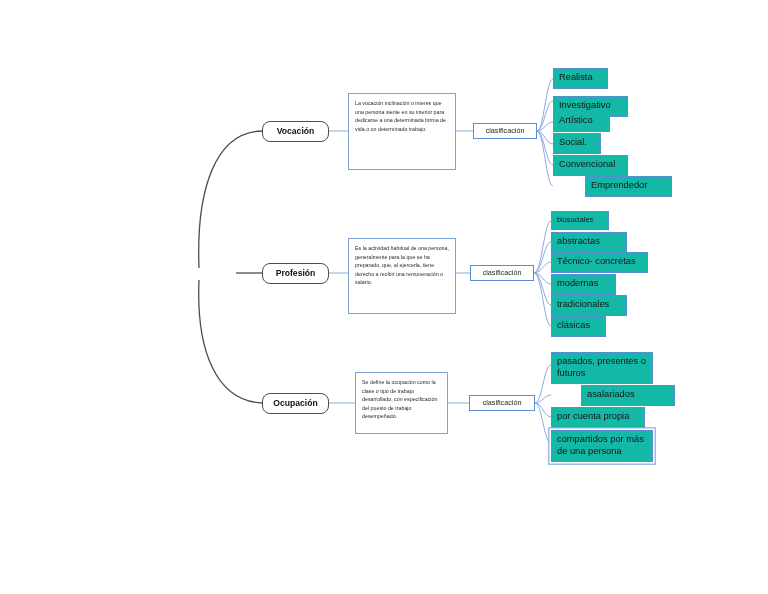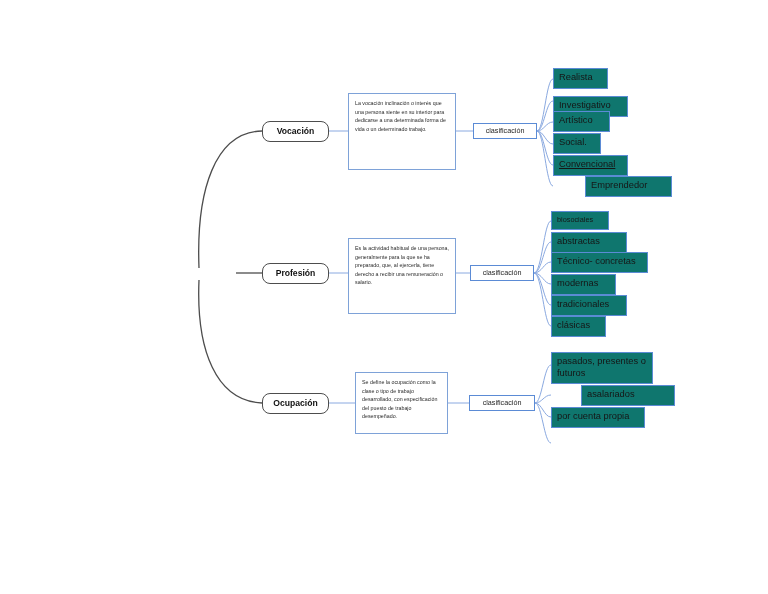--- a/index.html
+++ b/index.html
@@ -90,21 +90,21 @@
     display: flex;
     align-items: center;
     justify-content: center;
     text-align: center;
     line-height: 1.15;
     padding: 0 3px;
   }
 
   
   .leaf-node {
-    background: #0f766e;
+    background: #14b8a6;
     border: 1.1px solid #5b8bd5;
     font-size: 9.3px;
     color: #161616;
     display: flex;
     align-items: center;
     text-align: left;
     line-height: 1.25;
     padding: 1px 5px 2px 5px;
     white-space: nowrap;
   }
@@ -173,21 +173,21 @@
   <div class="node branch-node" style="left:262px; top:121px; width:67px; height:21px;">Vocación</div>
 
   <div class="node desc-node" style="left:348px; top:93px; width:108px; height:77px;">La vocación inclinación o interés que una persona siente en su interior para dedicarse a una determinada forma de vida o un determinado trabajo.</div>
 
   <div class="node class-node" style="left:473px; top:123px; width:64px; height:16px;">clasificación</div>
 
   <div class="node leaf-node" style="left:553px; top:68px; width:55px; height:21px;">Realista</div>
   <div class="node leaf-node" style="left:553px; top:96px; width:75px; height:21px;">Investigativo</div>
   <div class="node leaf-node" style="left:553px; top:111px; width:57px; height:21px;">Artístico</div>
   <div class="node leaf-node" style="left:553px; top:133px; width:48px; height:21px;">Social.</div>
-  <div class="node leaf-node" style="left:553px; top:155px; width:75px; height:21px;text-decoration:underline;">Convencional</div>
+  <div class="node leaf-node" style="left:553px; top:155px; width:75px; height:21px;">Convencional</div>
   <div class="node leaf-node" style="left:553px; top:176px; width:87px; height:21px;margin-left:32px;">Emprendedor</div>
 
   <div class="node branch-node" style="left:262px; top:263px; width:67px; height:21px;">Profesión</div>
 
   <div class="node desc-node" style="left:348px; top:238px; width:108px; height:76px;">Es la actividad habitual de una persona, generalmente para la que se ha preparado, que, al ejercerla, tiene derecho a recibir una remuneración o salario.</div>
 
   <div class="node class-node" style="left:470px; top:265px; width:64px; height:16px;">clasificación</div>
 
   <div class="node leaf-node small" style="left:551px; top:211px; width:58px; height:19px;">biosociales</div>
   <div class="node leaf-node" style="left:551px; top:232px; width:76px; height:21px;">abstractas</div>
@@ -198,14 +198,15 @@
 
   <div class="node branch-node" style="left:262px; top:393px; width:67px; height:21px;">Ocupación</div>
 
   <div class="node desc-node" style="left:355px; top:372px; width:93px; height:62px;">Se define la ocupación como la clase o tipo de trabajo desarrollado, con especificación del puesto de trabajo desempeñado.</div>
 
   <div class="node class-node" style="left:469px; top:395px; width:66px; height:16px;">clasificación</div>
 
   <div class="node leaf-node wrap" style="left:551px; top:352px; width:102px; height:32px;">pasados, presentes o futuros</div>
   <div class="node leaf-node" style="left:581px; top:385px; width:94px; height:21px;">asalariados</div>
   <div class="node leaf-node" style="left:551px; top:407px; width:94px; height:21px;">por cuenta propia</div>
+  <div class="node leaf-node wrap selected" style="left:551px; top:430px; width:102px; height:32px;">compartidos por más de una persona</div>
 
 </div>
 
 </body></html>

